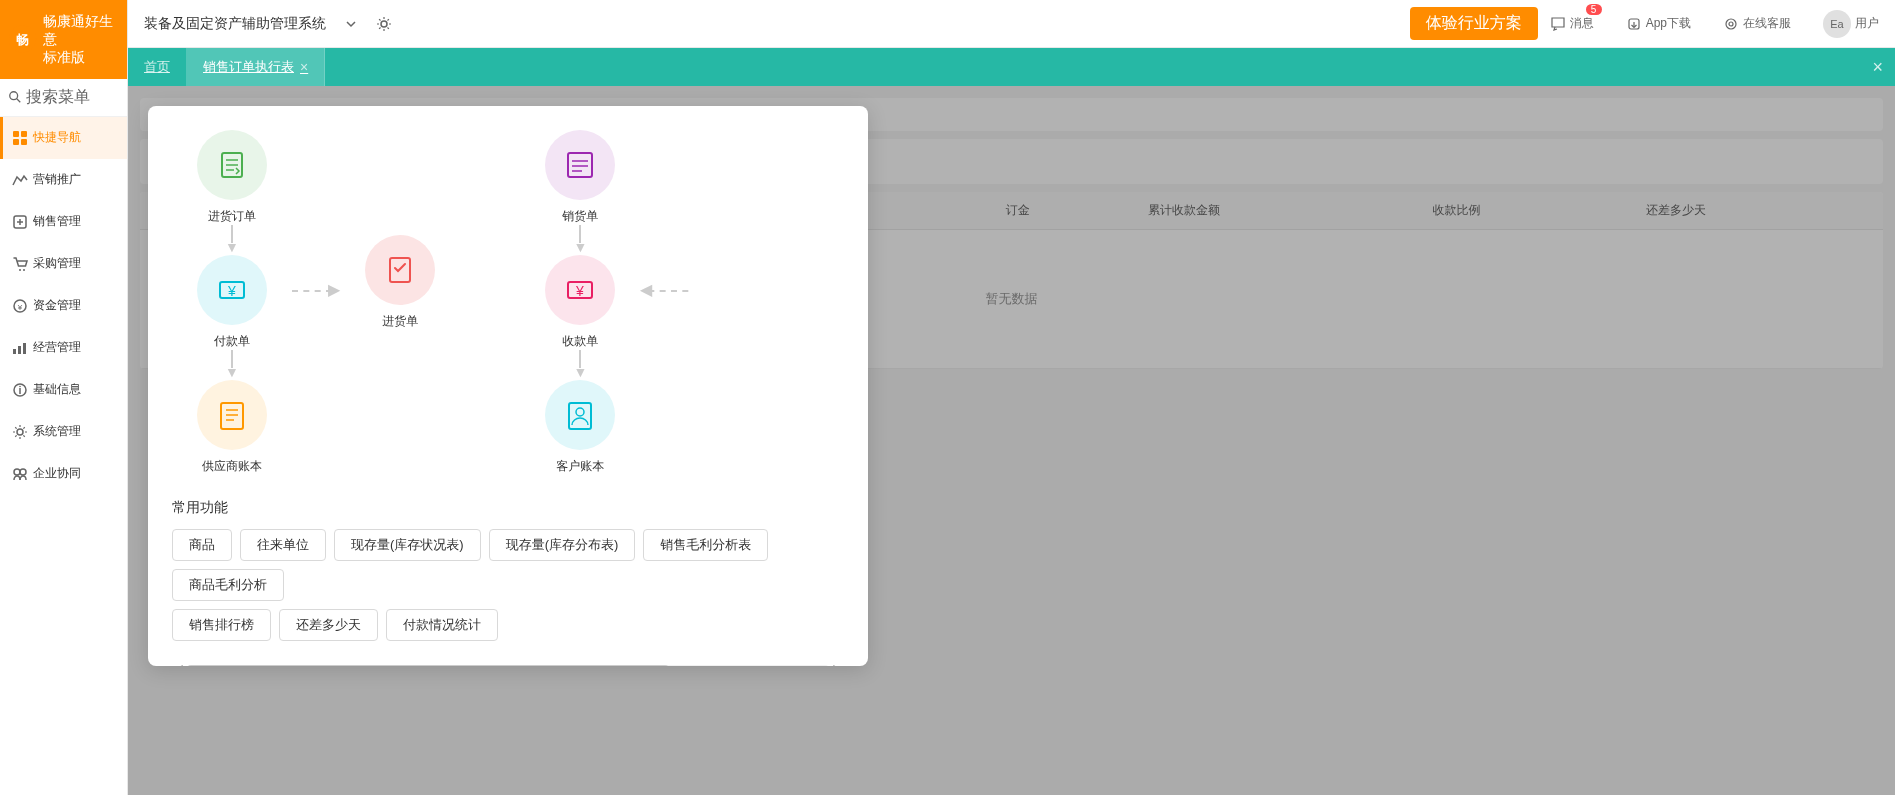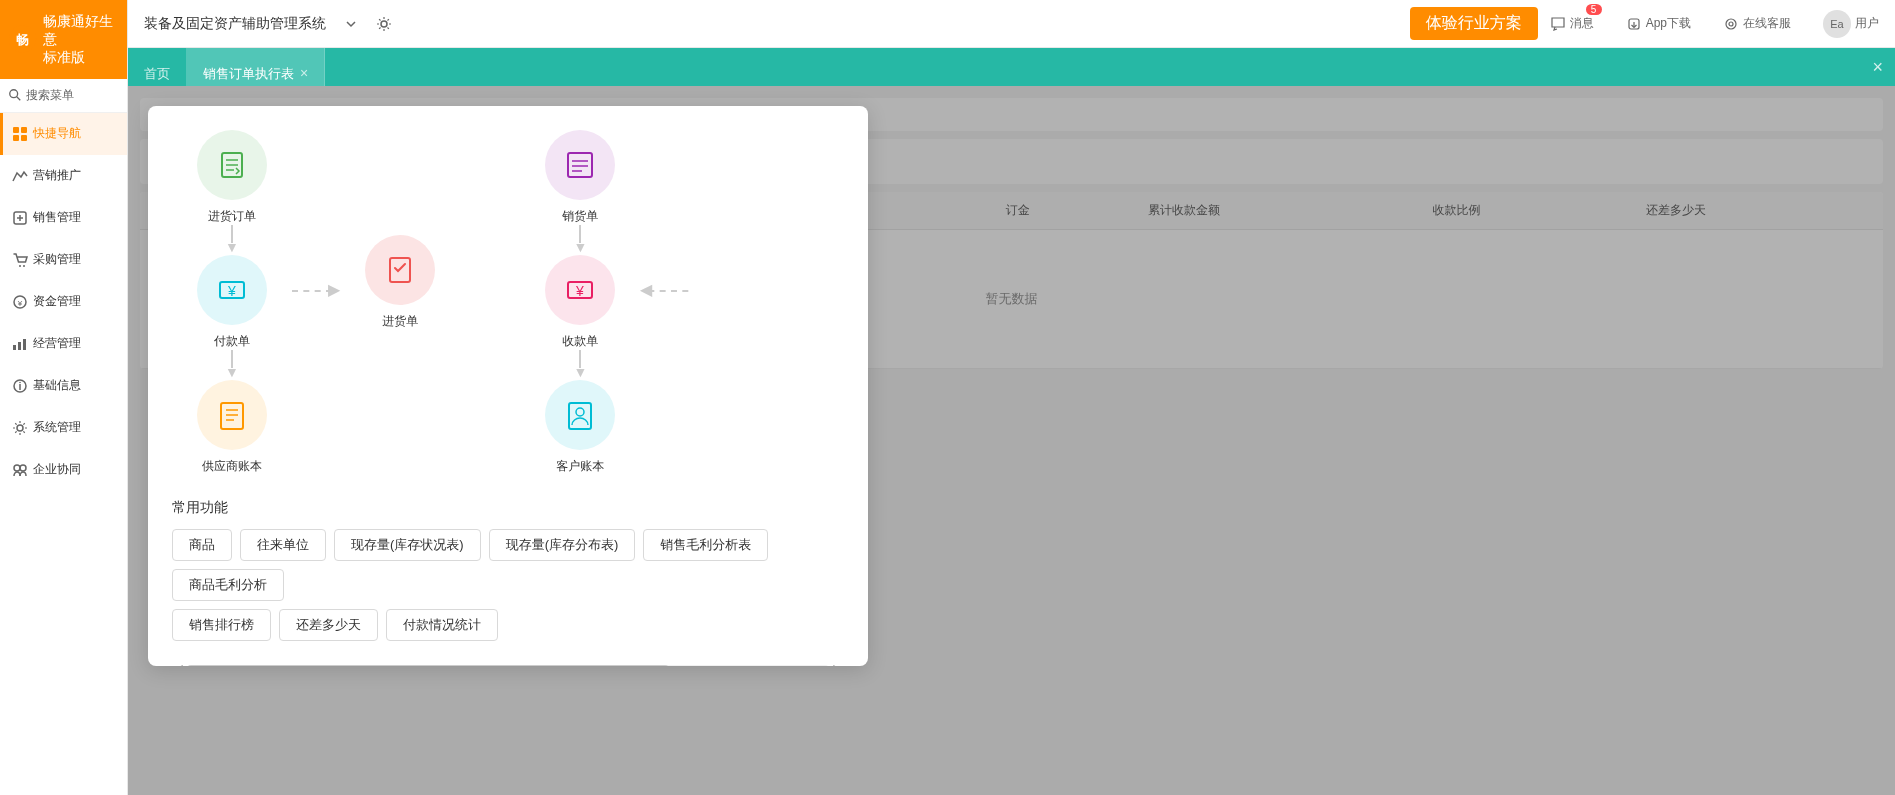--- a/index.html
+++ b/index.html
@@ -6,21 +6,21 @@
     body { font-family: 'Microsoft YaHei', Arial, sans-serif; font-size: 13px; background: #f0f2f5; overflow: hidden; }
 
     
     .app-container { display: flex; height: 795px; width: 1895px; }
 
     
     .sidebar { width: 128px; background: #fff; display: flex; flex-direction: column; border-right: 1px solid #e8e8e8; flex-shrink: 0; }
     .sidebar-logo { background: #ff8c00; padding: 12px 8px; display: flex; align-items: center; gap: 6px; cursor: pointer; }
     .sidebar-logo-icon { width: 32px; height: 32px; }
     .sidebar-logo-text { color: #fff; font-size: 14px; line-height: 1.3; }
-    .sidebar-search { padding: 8px; border-bottom: 1px solid #f0f0f0; display: flex; align-items: center; gap: 4px; cursor: pointer; color: #666; font-size: 12px; }
+    .sidebar-search { padding: 8px; border-bottom: 1px solid #f0f0f0; display: flex; align-items: center; gap: 4px; cursor: pointer; color: #666; font-size: 16px; }
     .sidebar-search svg { width: 14px; height: 14px; }
     .sidebar-nav { flex: 1; overflow-y: auto; }
     .sidebar-item { padding: 12px 8px; display: flex; flex-direction: row; align-items: center; gap: 4px; cursor: pointer; color: #333; font-size: 12px; border-left: 3px solid transparent; }
     .sidebar-item.active { background: #fff3e8; color: #ff8c00; border-left-color: #ff8c00; }
     .sidebar-item svg { width: 18px; height: 18px; }
 
     
     .main { flex: 1; display: flex; flex-direction: column; overflow: hidden; }
 
     
@@ -29,21 +29,21 @@
     .topbar-title span { font-size: 14px; }
     .topbar-dropdown { cursor: pointer; color: #666; }
     .topbar-btn { background: #ff8c00; color: #fff; border: none; padding: 6px 16px; border-radius: 4px; cursor: pointer; font-size: 16px; }
     .topbar-actions { display: flex; gap: 32px; margin-left: auto; }
     .topbar-action { display: flex; align-items: center; gap: 4px; cursor: pointer; color: #666; font-size: 12px; position: relative; }
     .badge { position: absolute; top: -6px; right: -8px; background: #ff4d4f; color: #fff; border-radius: 10px; font-size: 10px; padding: 0 4px; min-width: 16px; text-align: center; }
     .user-avatar { width: 28px; height: 28px; background: #e0e0e0; border-radius: 50%; display: flex; align-items: center; justify-content: center; font-size: 11px; color: #666; }
 
     
     .tabbar { background: #26b8a5; display: flex; align-items: stretch; height: 38px; }
-    .tab { padding: 17px 16px; display: flex; align-items: flex-start; gap: 6px; cursor: pointer; color: rgba(255,255,255,0.8); font-size: 13px; border-right: 1px solid rgba(255,255,255,0.2); }
+    .tab { padding: 17px 16px; display: flex; align-items: center; gap: 6px; cursor: pointer; color: rgba(255,255,255,0.8); font-size: 13px; border-right: 1px solid rgba(255,255,255,0.2); text-decoration: underline; }
     .tab.active { background: rgba(255,255,255,0.2); color: #fff; }
     .tab-close { font-size: 14px; color: rgba(255,255,255,0.7); cursor: pointer; }
     .tab-home { background: transparent; }
     .tabbar-close { margin-left: auto; padding: 0 12px; display: flex; align-items: center; color: rgba(255,255,255,0.8); cursor: pointer; font-size: 18px; }
 
     
     .content { flex: 1; background: #f5f5f5; padding: 12px; overflow: auto; position: relative; }
 
     
     .content-toolbar { background: #fff; padding: 8px 12px; display: flex; align-items: center; gap: 12px; margin-bottom: 8px; border-radius: 4px; flex-wrap: wrap; }

